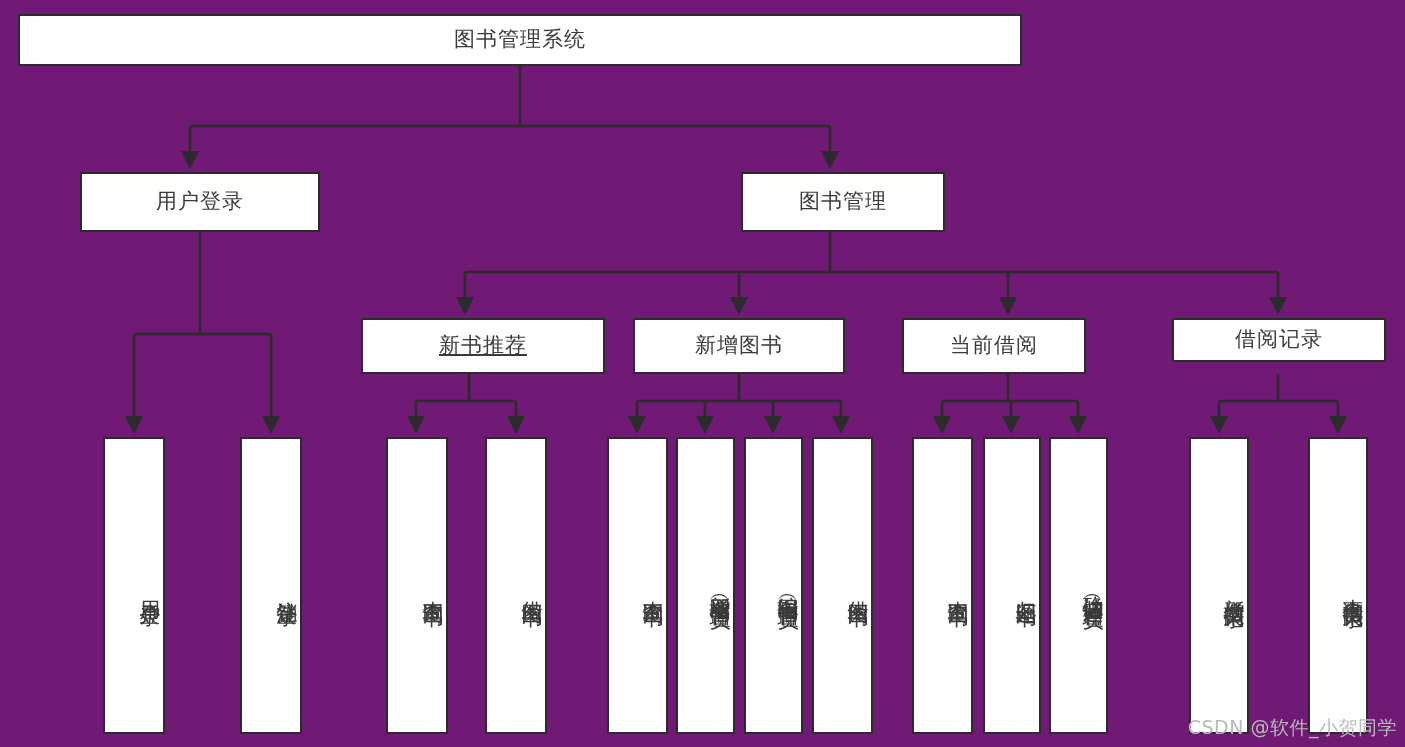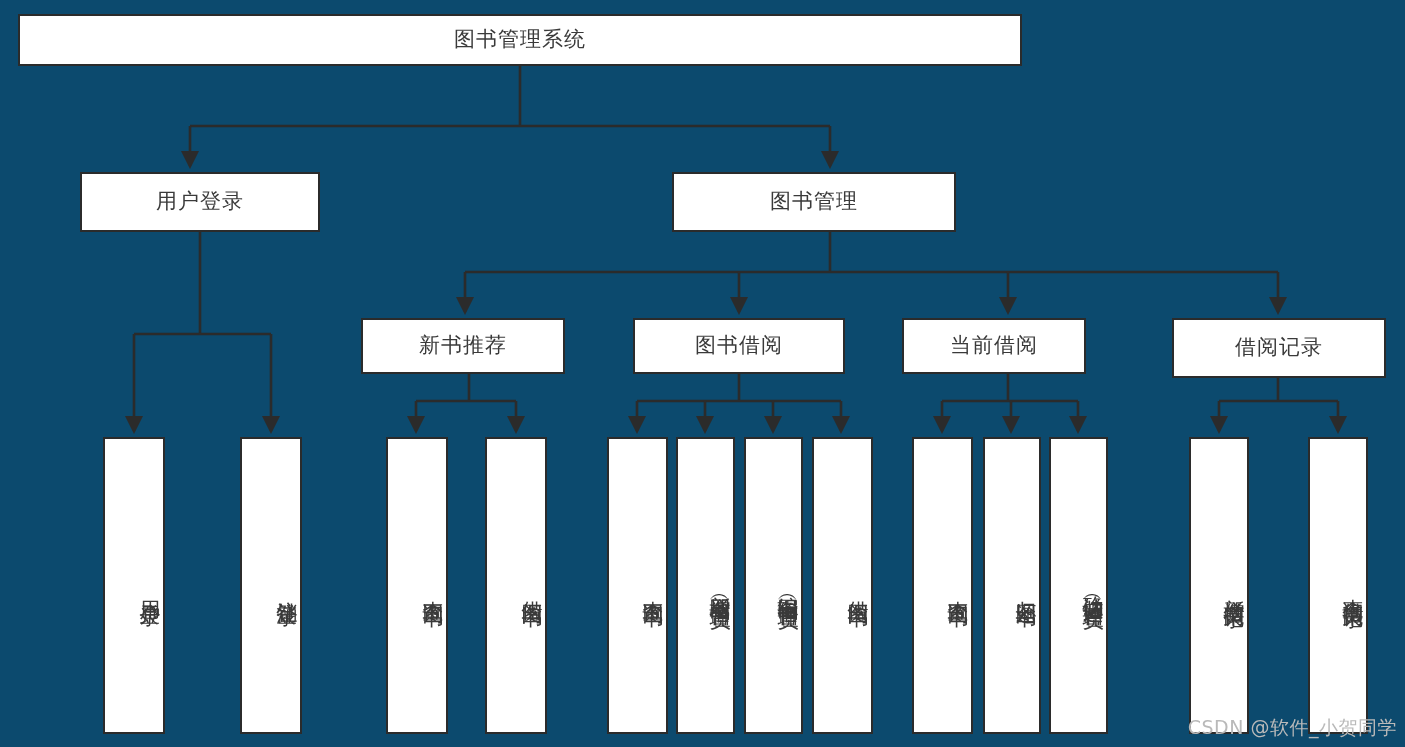--- a/index.html
+++ b/index.html
@@ -7,21 +7,21 @@
     padding: 0;
     background: #ffffff;
   }
   body {
     font-family: "DejaVu Sans", "Liberation Sans", sans-serif;
   }
   #canvas {
     position: relative;
     width: 1405px;
     height: 747px;
-    background: #0c4a6e;
+    background: #701a75;
     overflow: hidden;
   }
   svg#wires {
     position: absolute;
     left: 0;
     top: 0;
     width: 1405px;
     height: 747px;
     pointer-events: none;
   }
@@ -135,34 +135,34 @@
     </g>
   </svg>
 
   <div class="node node-h" style="left:18px; top:14px; width:1004px; height:52px;">
     <span>图书管理系统</span>
   </div>
 
   <div class="node node-h" style="left:80px; top:172px; width:240px; height:60px;">
     <span>用户登录</span>
   </div>
-  <div class="node node-h" style="left:672px; top:172px; width:284px; height:60px;text-align:center;">
+  <div class="node node-h" style="left:741px; top:172px; width:204px; height:60px;text-align:center;">
     <span>图书管理</span>
   </div>
 
-  <div class="node node-h" style="left:361px; top:318px; width:204px; height:56px;">
+  <div class="node node-h" style="left:361px; top:318px; width:244px; height:56px;text-decoration:underline;">
     <span>新书推荐</span>
   </div>
   <div class="node node-h" style="left:633px; top:318px; width:212px; height:56px;">
-    <span>图书借阅</span>
+    <span>新增图书</span>
   </div>
   <div class="node node-h" style="left:902px; top:318px; width:184px; height:56px;">
     <span>当前借阅</span>
   </div>
-  <div class="node node-h" style="left:1172px; top:318px; width:214px; height:60px;">
+  <div class="node node-h" style="left:1172px; top:318px; width:214px; height:44px;">
     <span>借阅记录</span>
   </div>
 
   <div class="node node-v" style="left:103px; top:437px; width:62px; height:297px;">
     <span class="leaf-inner">用户登录</span>
   </div>
   <div class="node node-v" style="left:240px; top:437px; width:62px; height:297px;">
     <span class="leaf-inner">注销登录</span>
   </div>
 

